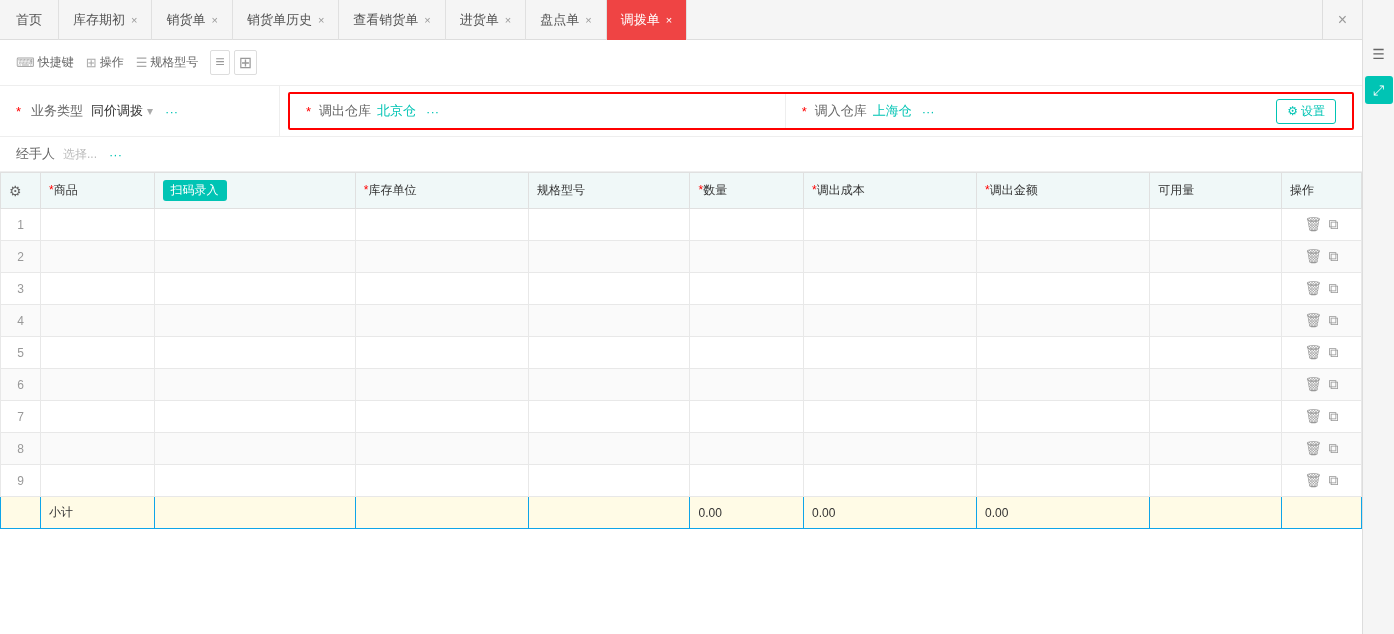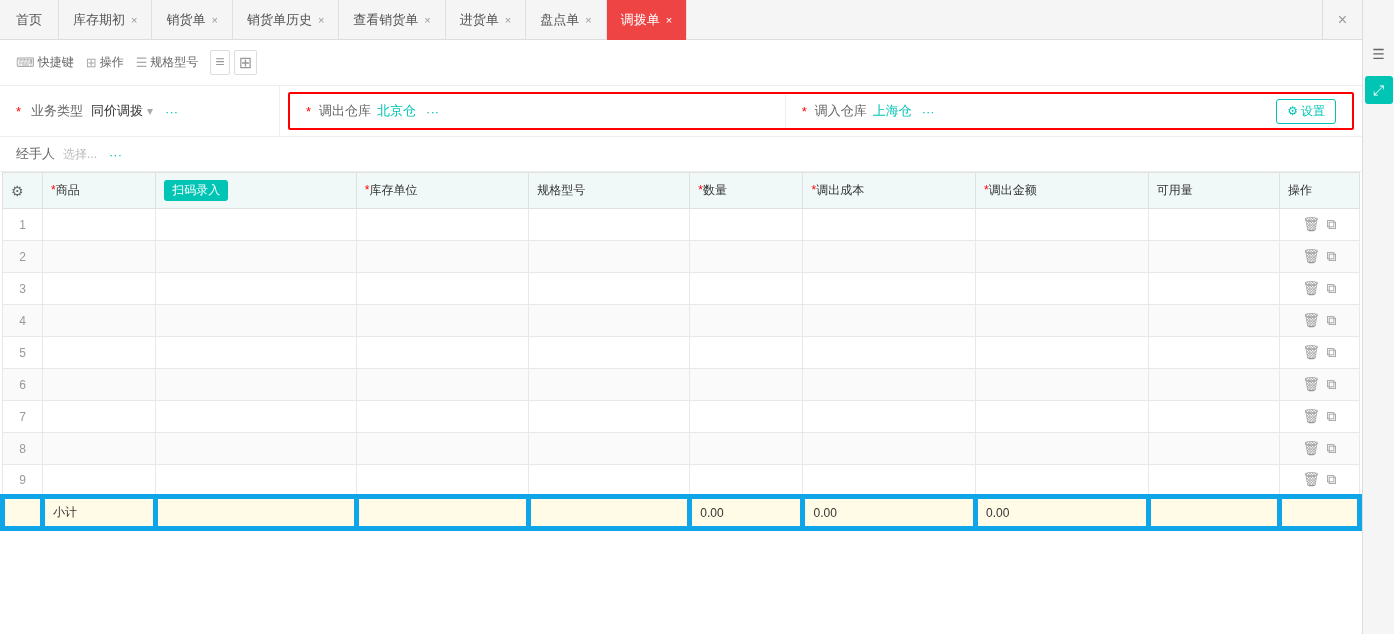--- a/index.html
+++ b/index.html
@@ -201,21 +201,21 @@
     .data-table tbody td.row-num {
       text-align: center;
       color: #999;
       width: 40px;
     }
     .data-table tfoot tr {
       background: #fffbe6;
       height: 32px;
     }
     .data-table tfoot td {
-      border: 5px solid #0ea5e9;
+      border: 1px solid #0ea5e9;
       padding: 0 8px;
       font-size: 12px;
     }
     .col-settings {
       width: 36px;
       text-align: center;
       padding: 0;
     }
     .gear-icon { color: #666; cursor: pointer; font-size: 14px; }
     .scan-btn {

